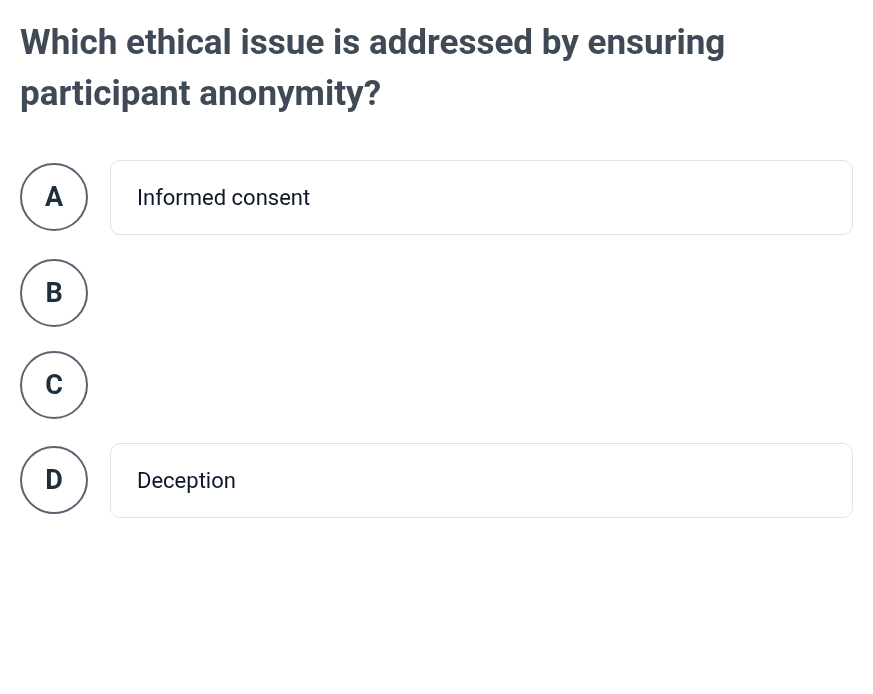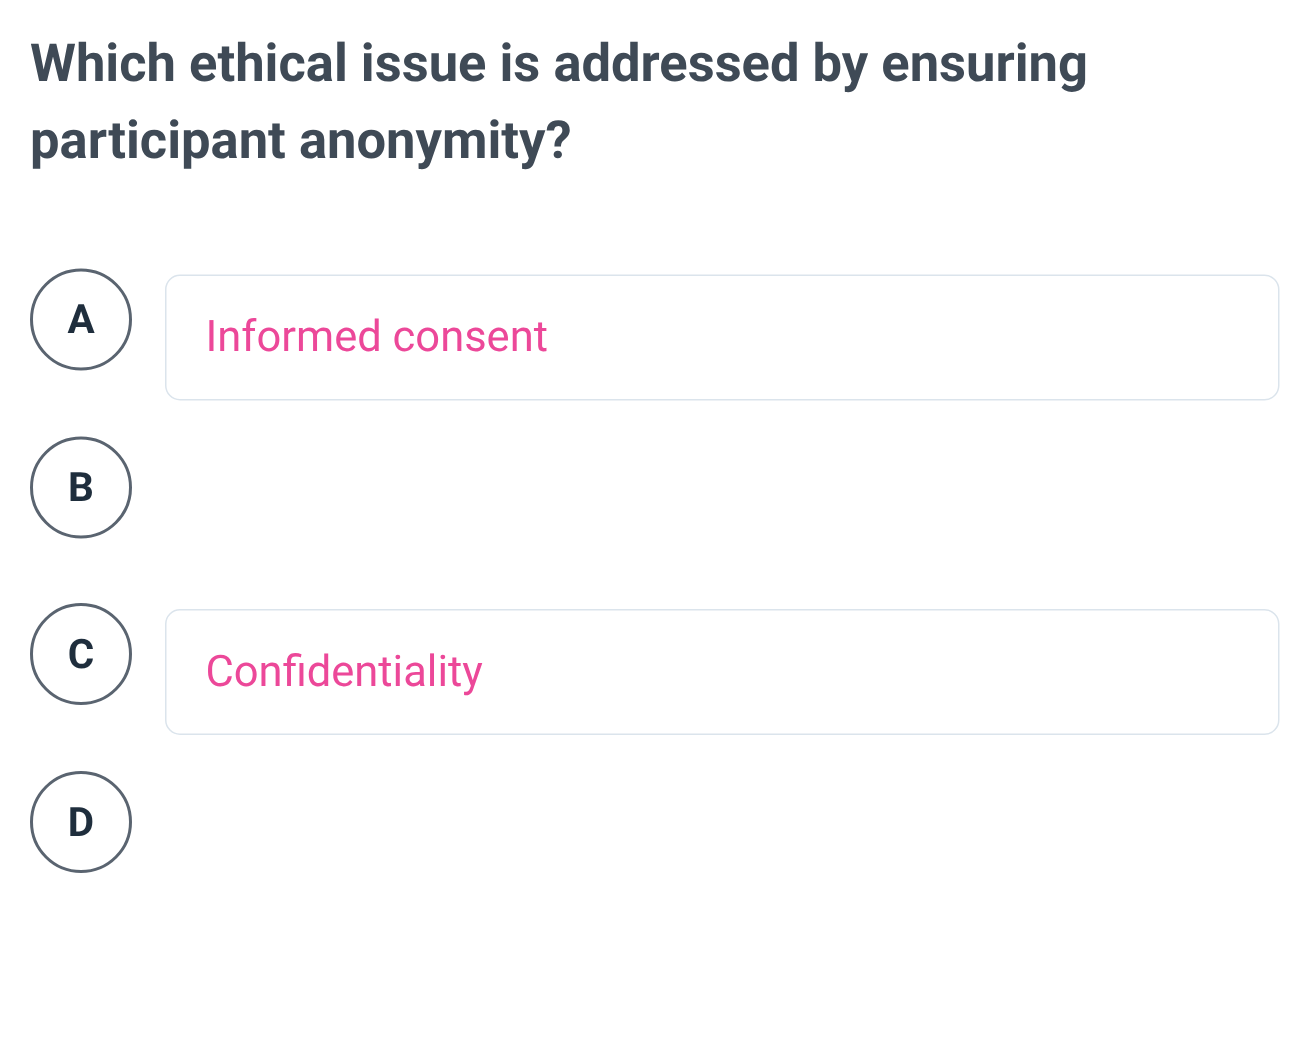--- a/index.html
+++ b/index.html
@@ -43,40 +43,39 @@
       font-size: 27px;
       font-weight: 700;
       color: #1f2e3d;
       background: #ffffff;
     }
     .option-text {
       flex: 1;
       border: 1.5px solid #dbe4ec;
       border-radius: 10px;
       padding: 24px 26px;
-      font-size: 29px;
-      color: #ec4899;
+      font-size: 22px;
+      color: #0f172a;
       background: #ffffff;
       font-weight: 400;
-      margin-top: 23px;
     }
   </style>
 </head>
 <body>
 
 <div class="question">Which ethical issue is addressed by ensuring participant anonymity?</div>
 
 <div class="options">
   <div class="option-row">
     <div class="option-letter">A</div>
     <div class="option-text">Informed consent</div>
   </div>
   <div class="option-row">
     <div class="option-letter">B</div>
   </div>
   <div class="option-row">
     <div class="option-letter">C</div>
-    <div class="option-text">Confidentiality</div>
   </div>
   <div class="option-row">
     <div class="option-letter">D</div>
+    <div class="option-text">Deception</div>
   </div>
 </div>
 
 </body></html>

